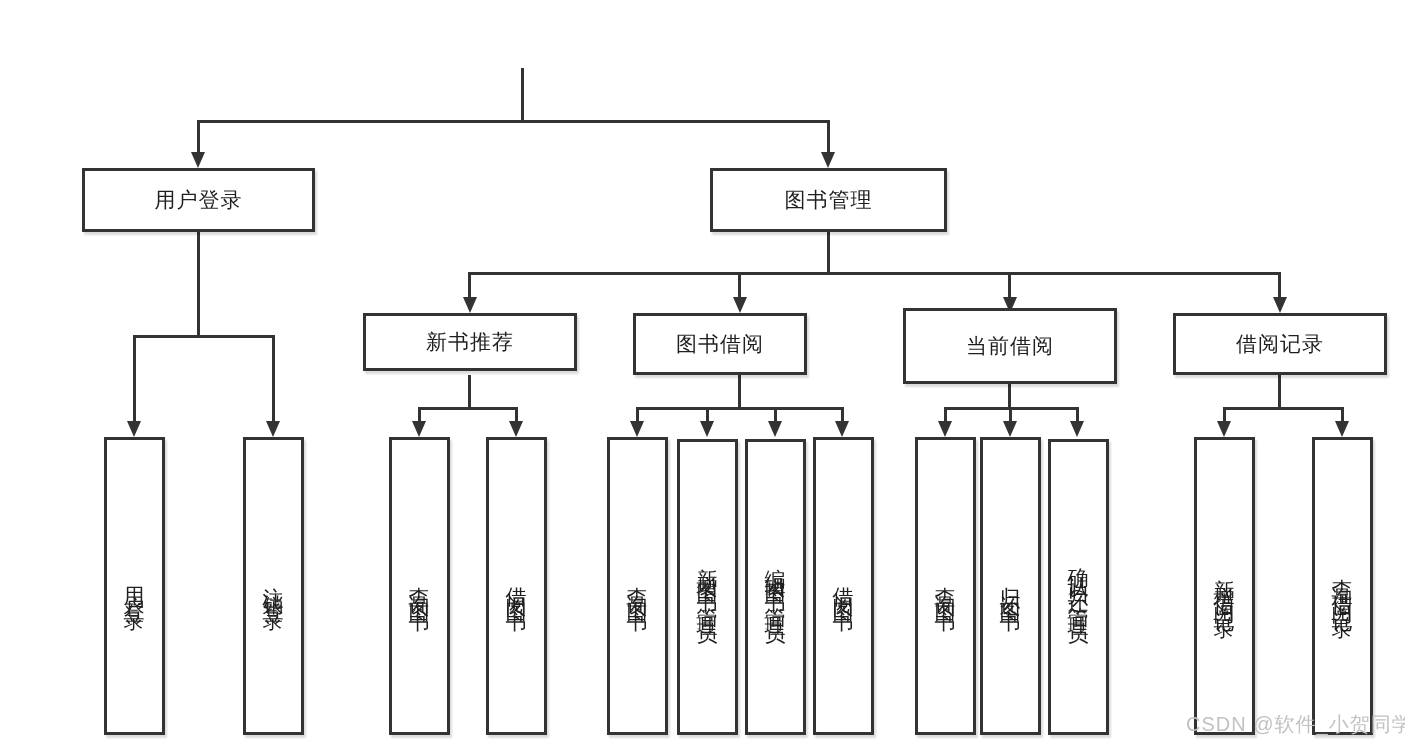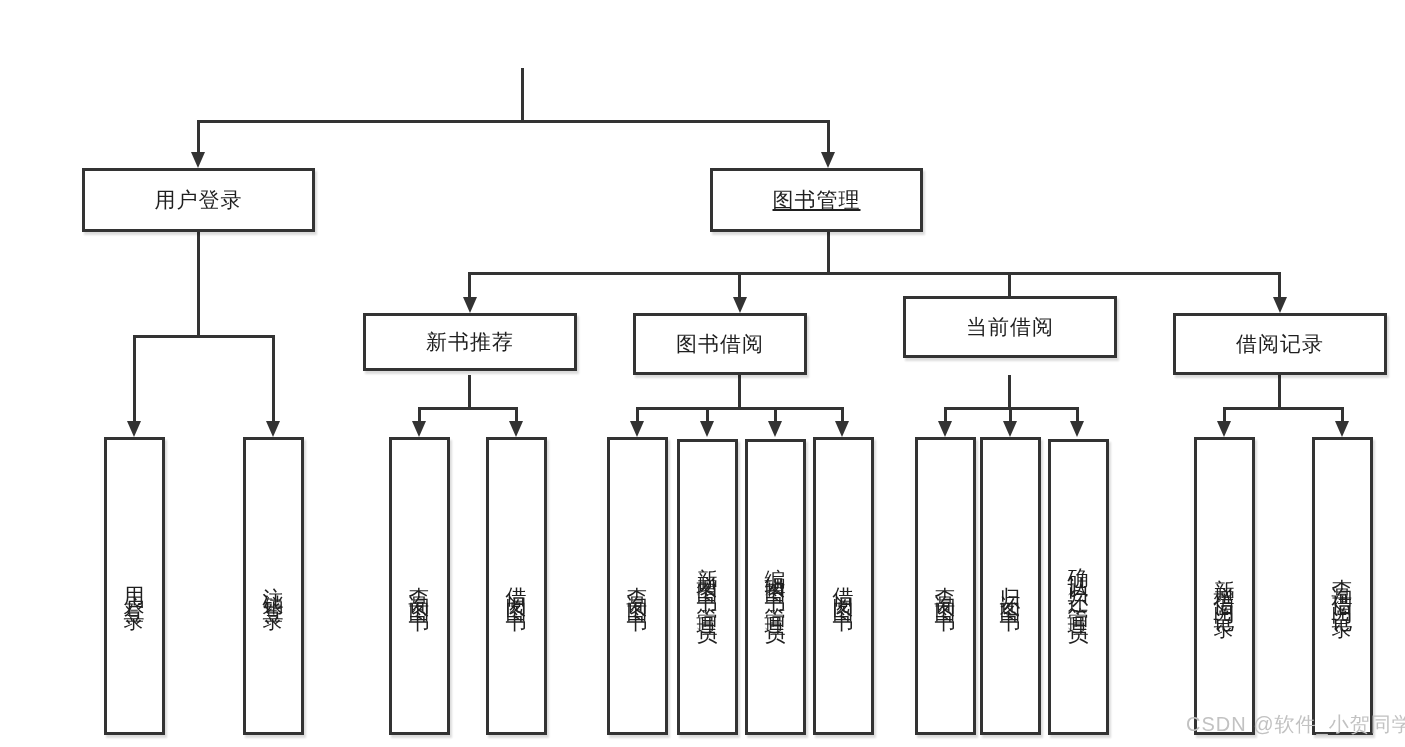--- a/index.html
+++ b/index.html
@@ -53,21 +53,21 @@
   <div class="line" style="left:521px;top:68px;width:3px;height:52px;"></div>
   <div class="line" style="left:197px;top:120px;width:633px;height:3px;"></div>
   <div class="line" style="left:197px;top:120px;width:3px;height:32px;"></div>
   <div class="arrow" style="left:191px;top:152px;"></div>
   <div class="line" style="left:827px;top:120px;width:3px;height:32px;"></div>
   <div class="arrow" style="left:821px;top:152px;"></div>
 
   <div class="box" style="left:82px;top:168px;width:233px;height:64px;">
     <span class="hlabel">用户登录</span>
   </div>
-  <div class="box" style="left:710px;top:168px;width:213px;height:64px;text-decoration:underline;">
+  <div class="box" style="left:710px;top:168px;width:237px;height:64px;">
     <span class="hlabel">图书管理</span>
   </div>
 
   <div class="line" style="left:197px;top:232px;width:3px;height:103px;"></div>
   <div class="line" style="left:133px;top:335px;width:142px;height:3px;"></div>
   <div class="line" style="left:133px;top:335px;width:3px;height:86px;"></div>
   <div class="arrow" style="left:127px;top:421px;"></div>
   <div class="line" style="left:272px;top:335px;width:3px;height:86px;"></div>
   <div class="arrow" style="left:266px;top:421px;"></div>
 
@@ -81,21 +81,21 @@
   <div class="arrow" style="left:1003px;top:297px;"></div>
   <div class="line" style="left:1278px;top:272px;width:3px;height:25px;"></div>
   <div class="arrow" style="left:1273px;top:297px;"></div>
 
   <div class="box" style="left:363px;top:313px;width:214px;height:58px;">
     <span class="hlabel">新书推荐</span>
   </div>
   <div class="box" style="left:633px;top:313px;width:174px;height:62px;">
     <span class="hlabel">图书借阅</span>
   </div>
-  <div class="box" style="left:903px;top:296px;width:214px;height:62px;">
+  <div class="box" style="left:903px;top:308px;width:214px;height:76px;">
     <span class="hlabel">当前借阅</span>
   </div>
   <div class="box" style="left:1173px;top:313px;width:214px;height:62px;">
     <span class="hlabel">借阅记录</span>
   </div>
 
   <div class="line" style="left:468px;top:375px;width:3px;height:32px;"></div>
   <div class="line" style="left:418px;top:407px;width:100px;height:3px;"></div>
   <div class="line" style="left:418px;top:407px;width:3px;height:14px;"></div>
   <div class="arrow" style="left:412px;top:421px;"></div>

